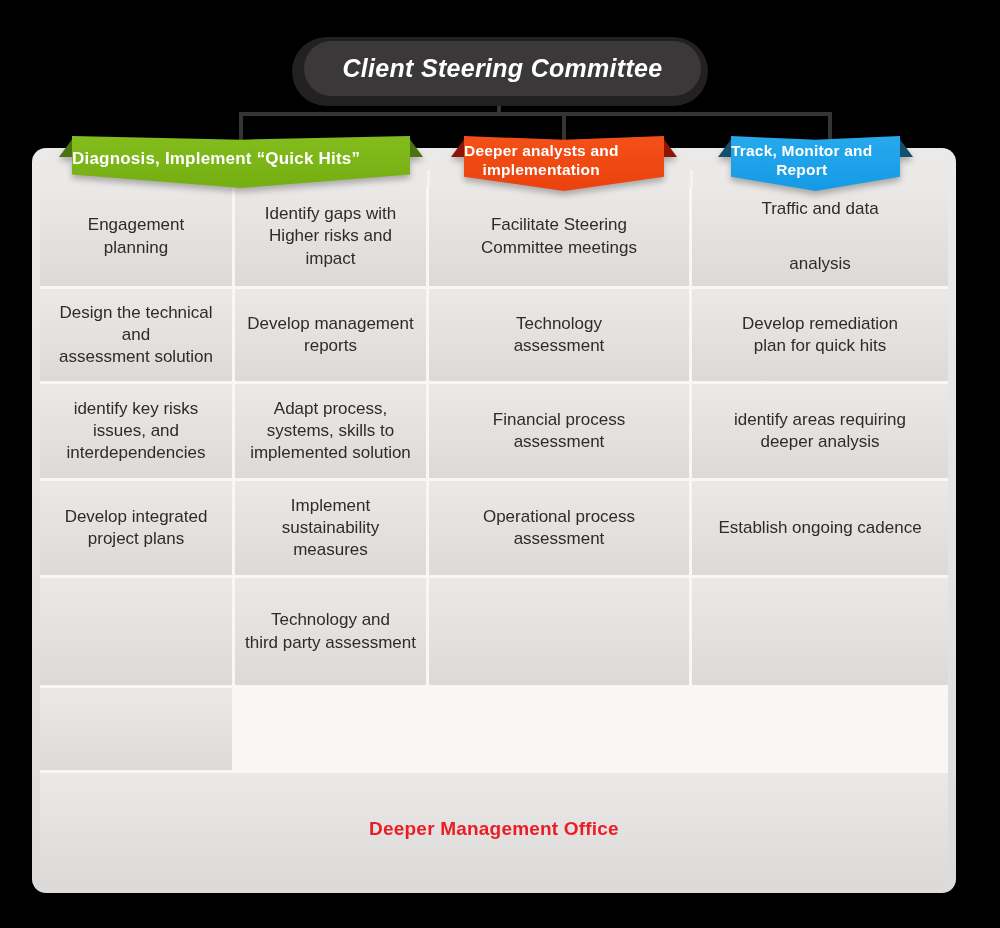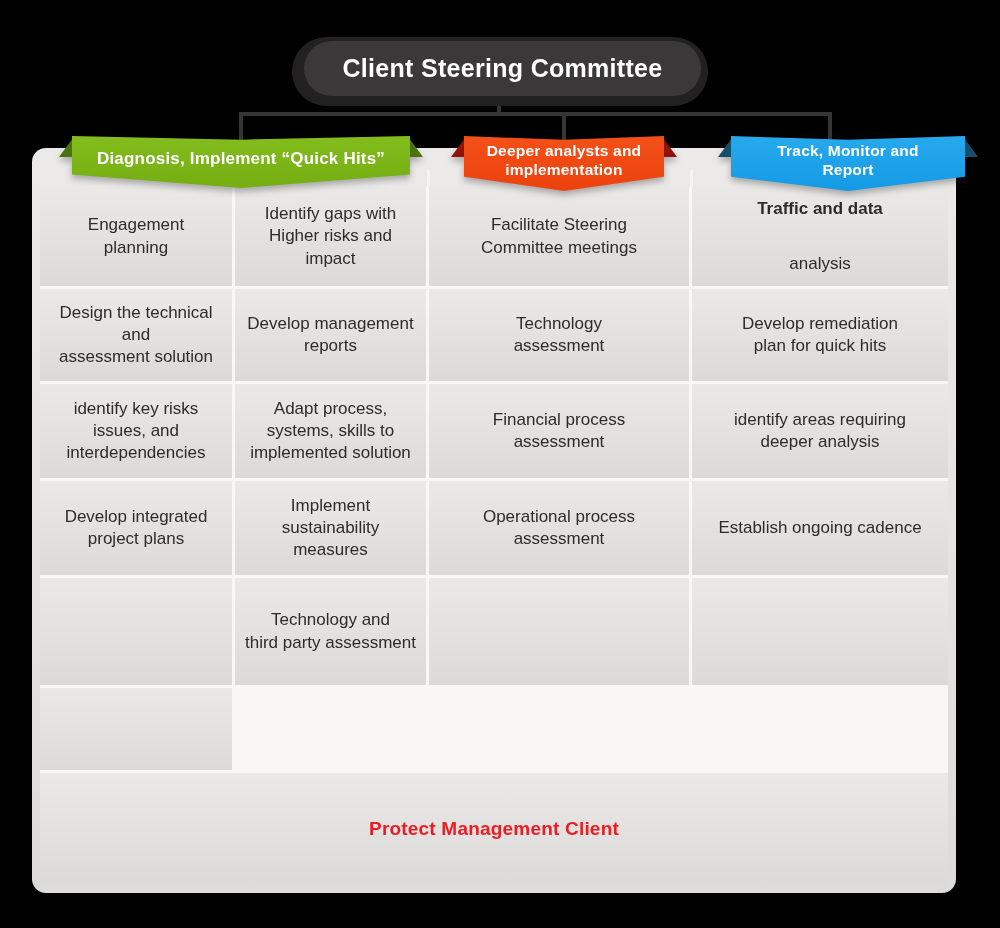--- a/index.html
+++ b/index.html
@@ -10,21 +10,21 @@
   
   .pill-outer{
     position:absolute;left:292px;top:37px;width:416px;height:69px;
     background:#232021;border-radius:36px;
   }
   .pill-inner{
     position:absolute;left:12px;right:7px;top:4px;bottom:10px;
     background:#3b3839;border-radius:30px;
     display:flex;align-items:center;justify-content:center;
   }
-  .pill-label{color:#fff;font-size:25px;font-weight:bold;letter-spacing:.3px;}
+  .pill-label{color:#fff;font-size:25px;font-weight:bold;letter-spacing:.3px;font-style:italic;}
   
   .line{position:absolute;background:#353535;}
   .v-root{left:497px;top:100px;width:4px;height:14px;}
   .h-bar {left:239px;top:112px;width:593px;height:4px;}
   .v-l{left:239px;top:114px;width:4px;height:28px;}
   .v-m{left:562px;top:114px;width:4px;height:28px;}
   .v-r{left:828px;top:114px;width:4px;height:28px;}
   
   .panel{
     position:absolute;left:32px;top:148px;width:924px;height:745px;
@@ -40,47 +40,47 @@
     display:grid;grid-template-columns:192px 191px 260px 1fr;
     grid-template-rows:99px 92px 94px 94px 107px 82px 1fr;
     gap:3px;background:#f8f7f5;
   }
   .cell{
     background:linear-gradient(180deg,#eae9e7 0%,#e2e1df 55%,#dbdad8 100%);
     display:flex;flex-direction:column;align-items:center;justify-content:center;
     text-align:center;color:#2d2c2a;font-size:17px;line-height:1.3;
     white-space:pre-line;padding:4px 8px;box-sizing:border-box;
   }
-  .cell-bold{font-weight:bold;display:block;}
+  .cell-bold{font-weight:normal;display:block;}
   .cell-line{display:block;margin-top:32px;}
   .footer-cell{grid-column:1 / -1;}
   .footer-label{color:#ec1c24;font-weight:bold;font-size:19px;letter-spacing:.2px;white-space:normal;}
   
   .banner{position:absolute;filter:drop-shadow(0 4px 3px rgba(0,0,0,.28));}
   .band{
     position:absolute;inset:0;
     clip-path:polygon(0 0,50% 7%,100% 0,100% 74%,50% 100%,0 74%);
-    display:flex;align-items:center;justify-content:center;
+    display:flex;align-items:center;
   }
   .banner-label{
     color:#fff;font-weight:bold;text-align:center;white-space:pre-line;
     padding-bottom:7px;letter-spacing:.2px;
   }
   .fold{position:absolute;}
   .fold-l{left:-13px;top:2px;width:14px;height:19px;clip-path:polygon(0 100%,100% 0,100% 100%);}
   .fold-r{right:-13px;top:2px;width:14px;height:19px;clip-path:polygon(0 0,100% 100%,0 100%);}
   .banner-green {left:72px; top:136px;width:338px;height:52px;}
   .banner-green  .band{background:linear-gradient(180deg,#83bc1d,#74ae11);}
   .banner-green  .fold{background:#4a7210;}
   .banner-green  .banner-label{font-size:17px;}
   .banner-orange{left:464px;top:136px;width:200px;height:55px;}
   .banner-orange .band{background:linear-gradient(180deg,#f35018,#ec420d);}
   .banner-orange .fold{background:#8e1406;}
   .banner-orange .banner-label{font-size:15.5px;line-height:1.25;}
-  .banner-blue  {left:731px;top:136px;width:234px;height:55px;}
+  .banner-blue  {left:731px;top:136px;width:169px;height:55px;}
   .banner-blue   .band{background:linear-gradient(180deg,#27a9ec,#149ae5);}
   .banner-blue   .fold{background:#14506e;}
   .banner-blue   .banner-label{font-size:15.5px;line-height:1.25;}
 </style>
 </head>
 <body>
 
 <div class="stage">
 
   <div class="line v-root"></div>
@@ -134,21 +134,21 @@
       <div class="cell">Establish ongoing cadence</div>
       <div class="cell"></div>
 
       <div class="cell">Technology and
 third party assessment</div>
       <div class="cell"></div>
       <div class="cell"></div>
       <div class="cell"></div>
 
       <div class="cell footer-cell">
-        <span class="footer-label">Protect Management Client</span>
+        <span class="footer-label">Deeper Management Office</span>
       </div>
     </div>
   </div>
 
   <div class="banner banner-green">
     <div class="fold fold-l"></div>
     <div class="fold fold-r"></div>
     <div class="band">
       <span class="banner-label">Diagnosis, Implement “Quick Hits”</span>
     </div>

